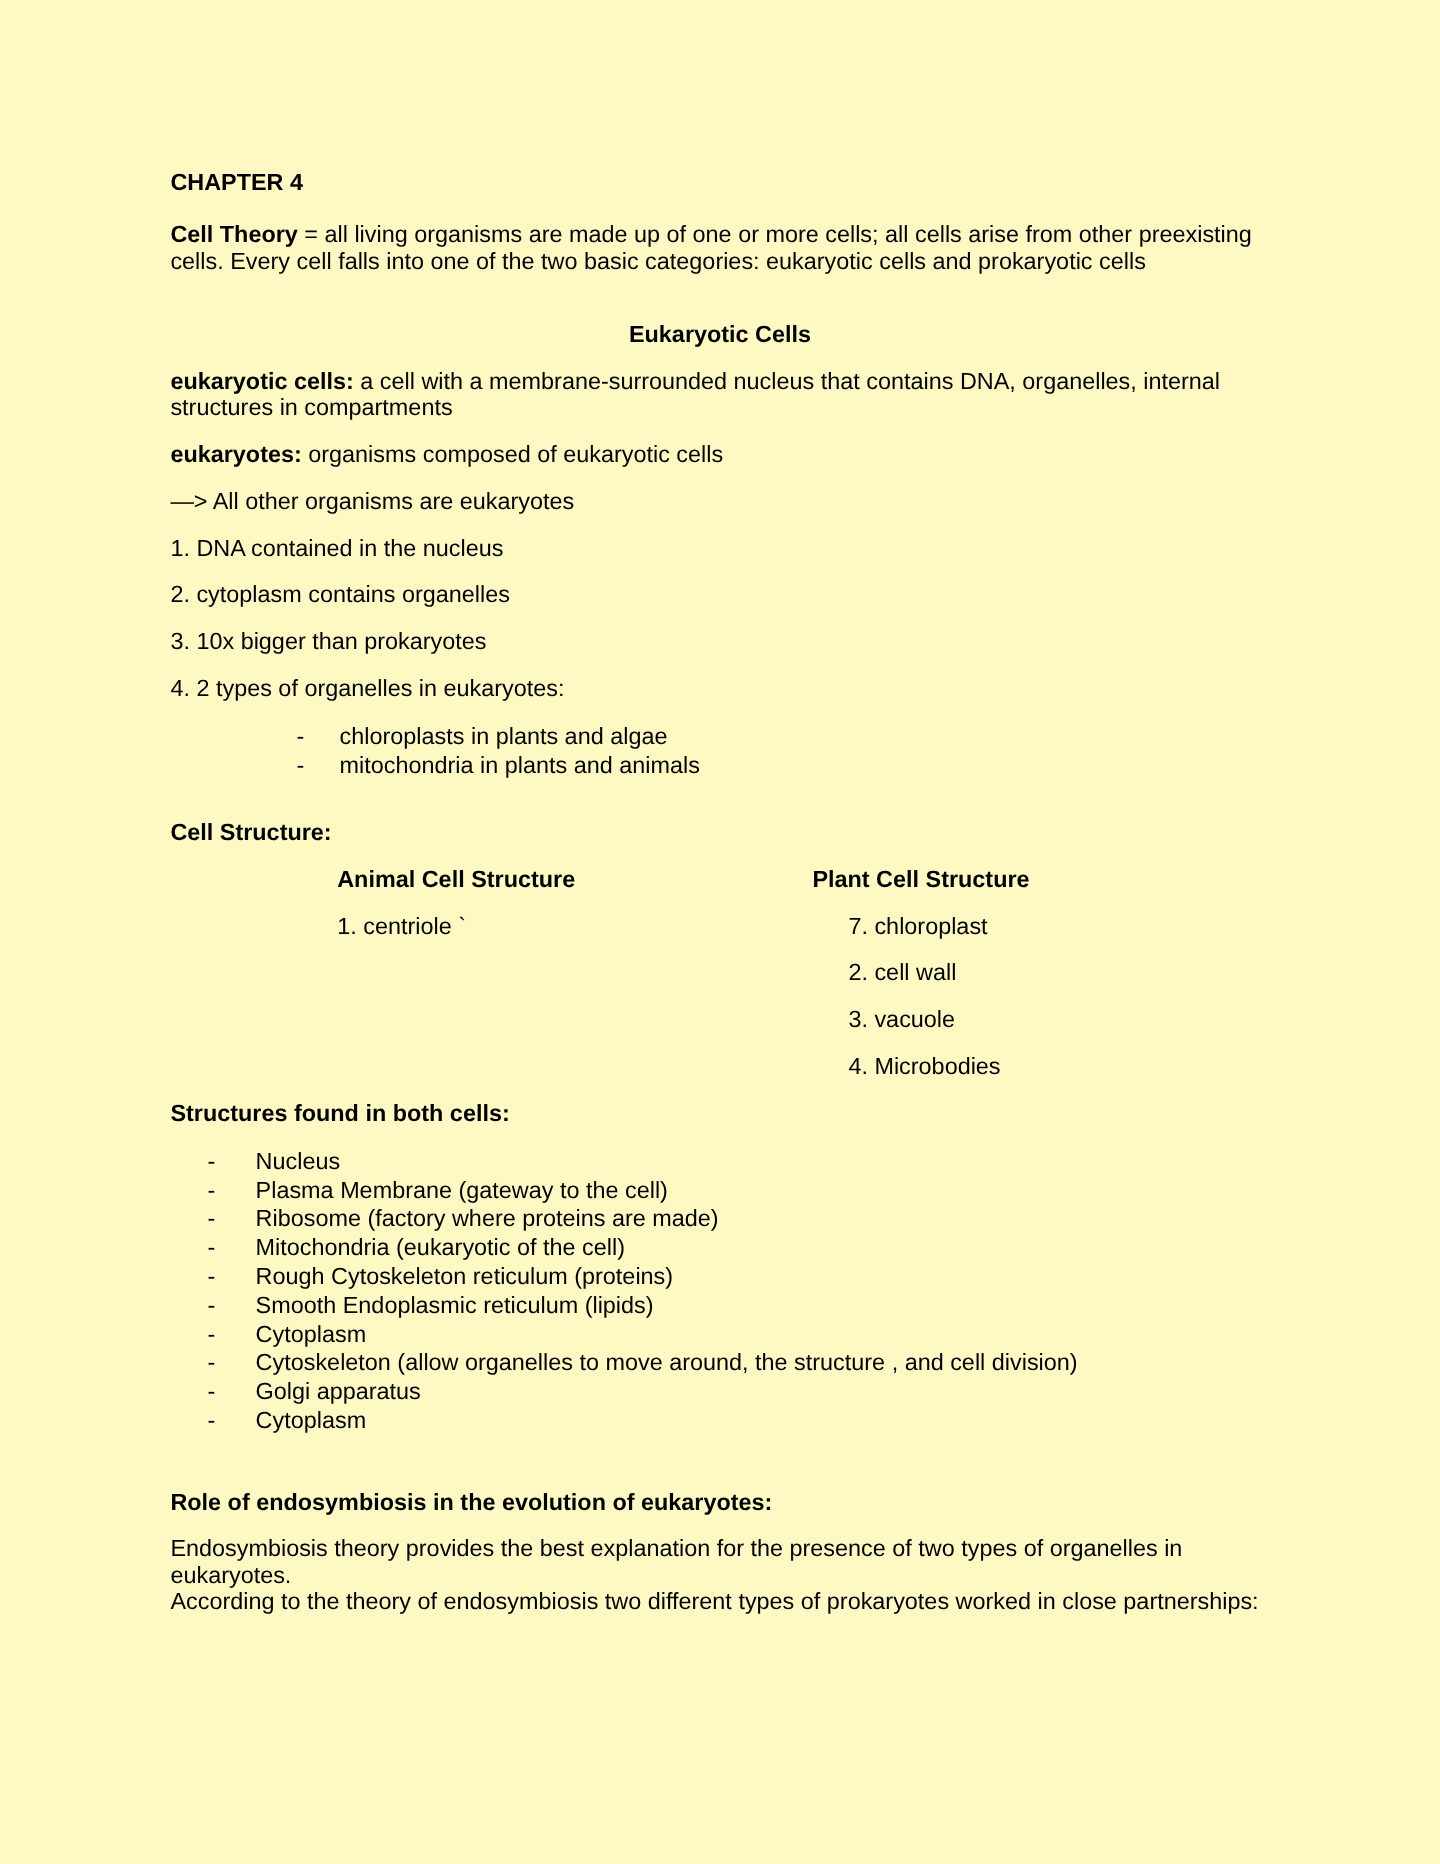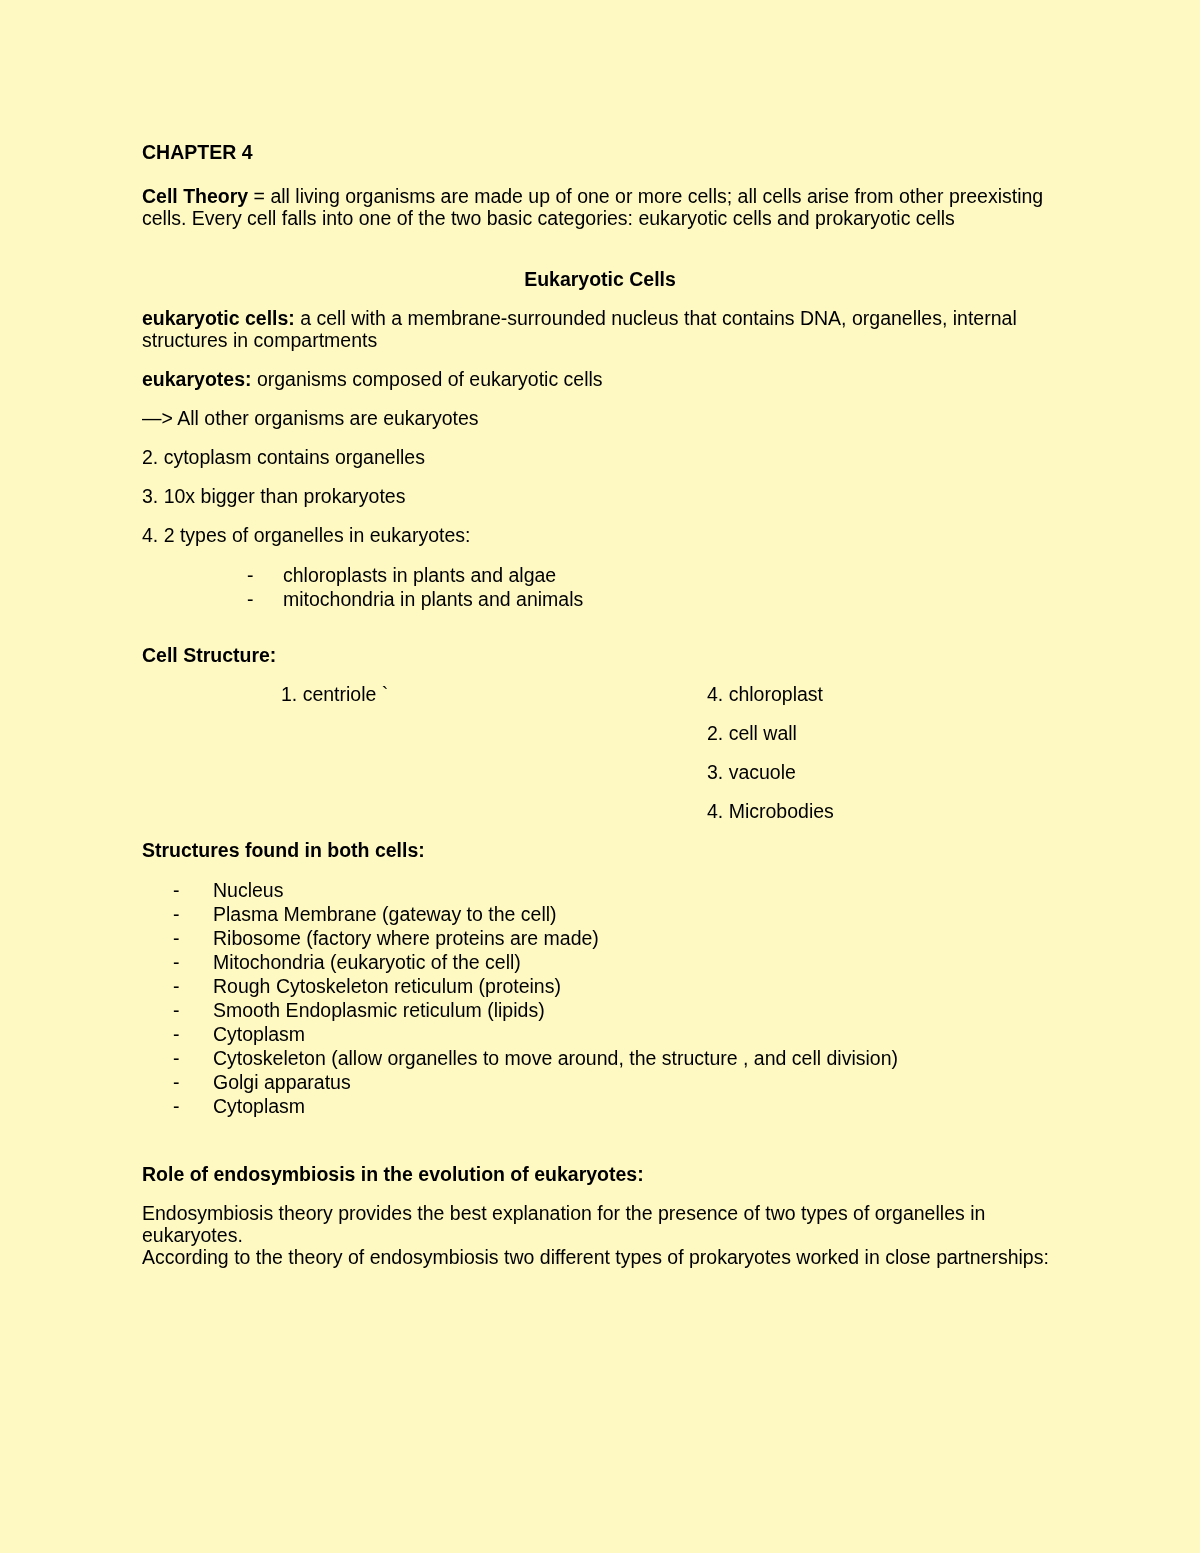--- a/index.html
+++ b/index.html
@@ -50,43 +50,46 @@
 
     <p class="bold center mt-39">Eukaryotic Cells</p>
 
     <p><b>eukaryotic cells:</b><span> a cell with a membrane-surrounded nucleus that contains DNA, organelles, internal
 structures in compartments</span></p>
 
     <p><b>eukaryotes:</b><span> organisms composed of eukaryotic cells</span></p>
 
     <p>—&gt; All other organisms are eukaryotes</p>
 
+    <p>1. DNA contained in the nucleus</p>
     <p>2. cytoplasm contains organelles</p>
     <p>3. 10x bigger than prokaryotes</p>
     <p>4. 2 types of organelles in eukaryotes:</p>
 
     <div class="bullet-list inner">
       <div class="bullet-row">
         <span class="dash">-</span>
         <span>chloroplasts in plants and algae</span>
       </div>
       <div class="bullet-row">
         <span class="dash">-</span>
         <span>mitochondria in plants and animals</span>
       </div>
     </div>
 
     <p class="bold mt-33">Cell Structure:</p>
 
     <div class="columns">
       <div class="col-animal">
+        <div class="col-title">Animal Cell Structure</div>
         <div class="col-item">1. centriole `</div>
       </div>
       <div class="col-plant">
-        <div class="col-item">4. chloroplast</div>
+        <div class="col-title">Plant Cell Structure</div>
+        <div class="col-item">7. chloroplast</div>
         <div class="col-item">2. cell wall</div>
         <div class="col-item">3. vacuole</div>
         <div class="col-item">4. Microbodies</div>
       </div>
     </div>
 
     <p class="bold">Structures found in both cells:</p>
 
     <div class="bullet-list outer">
       <div class="bullet-row">

